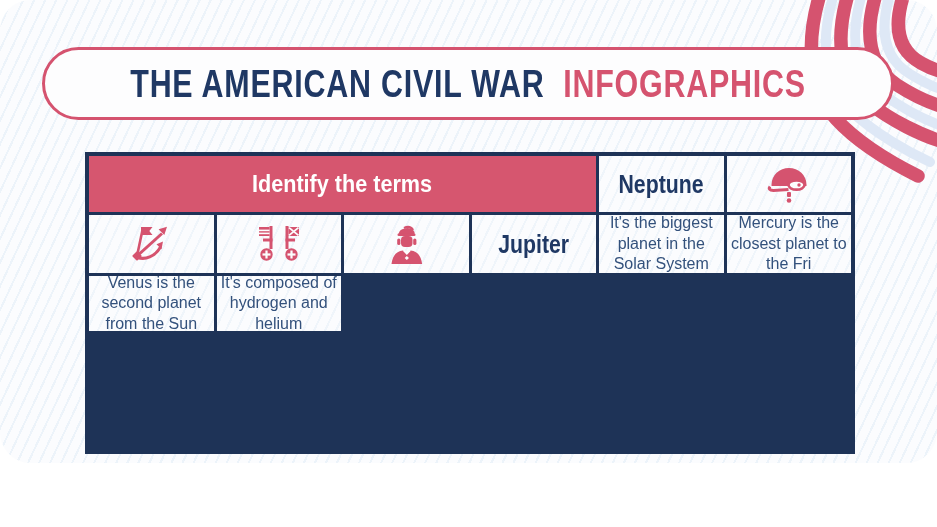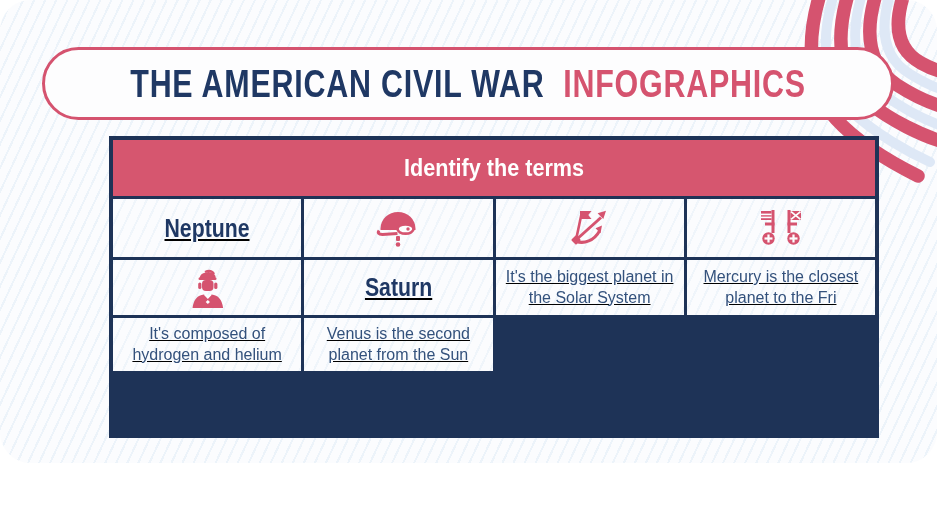--- a/index.html
+++ b/index.html
@@ -16,31 +16,31 @@
   .title-box{
     position:absolute;left:42px;top:47px;width:846px;height:67px;
     background:#FDFDFE;border:3px solid #D5536F;border-radius:40px;
     display:flex;align-items:center;justify-content:center;z-index:2;
   }
   .condensed{display:inline-block;transform:scaleX(0.78);transform-origin:center;white-space:nowrap;}
   .title-line{font-size:39px;font-weight:bold;letter-spacing:1px;}
   .title-main{color:#1F3864;}
   .title-accent{color:#D5536F;margin-left:12px;}
   .terms-table{
-    position:absolute;left:85px;top:136px;width:762px;z-index:2;
+    position:absolute;left:85px;top:152px;width:762px;z-index:2;
     background:#1E3357;border:4px solid #1E3357;
-    display:grid;grid-template-columns:repeat(4,1fr);
-    grid-template-rows:56px 58px 55px 53px 60px;gap:3px;margin-left:24px;
+    display:grid;grid-template-columns:repeat(6,1fr);
+    grid-template-rows:56px 58px 55px 53px 60px;gap:3px;
   }
   .cell{
     background-color:#FBFCFE;
     background-image:repeating-linear-gradient(115deg,
       rgba(199,221,239,0.22) 0px, rgba(199,221,239,0.22) 2px,
       transparent 2px, transparent 10px);
-    display:flex;align-items:center;justify-content:center;text-align:center;text-decoration:underline;
+    display:flex;align-items:center;justify-content:center;text-align:center;
   }
   .header-cell{grid-column:1/5;background:#D6566F;display:flex;align-items:center;justify-content:center;}
   .header-text{color:#FFFFFF;font-size:24px;font-weight:bold;transform:scaleX(0.9);}
   .term{color:#1F3864;font-size:25px;font-weight:bold;transform:scaleX(0.85);}
   .desc{color:#33517C;font-size:16px;line-height:1.28;padding:0 1px;}
 </style>
 </head>
 <body>
 
 <div class="stage">
@@ -120,30 +120,30 @@
         <rect x="17" y="12" width="11.5" height="11" rx="4"></rect>
         <rect x="13.2" y="14.5" width="3.2" height="6.5" rx="1.6"></rect>
         <rect x="29.2" y="14.5" width="3.2" height="6.5" rx="1.6"></rect>
         <path d="M7.5 40 q1.5 -12.5 11.5 -13.5 l3.8 3.6 3.8 -3.6 q10 1 11.5 13.5 z"></path>
         <path d="M22.8 31 l-4 -4.2 8 0 z" fill="#FCFDFE"></path>
         <rect x="21.3" y="32.5" width="3" height="3" transform="rotate(45 22.8 34)" fill="#FCFDFE"></rect>
       </svg>
     </div>
 
     <div class="cell">
-      <span class="term">Saturn</span>
+      <span class="term">Jupiter</span>
     </div>
 
     <div class="cell">
       <span class="desc">It's the biggest planet in the Solar System</span>
     </div>
     <div class="cell">
       <span class="desc">Mercury is the closest planet to the Fri</span>
     </div>
     <div class="cell">
-      <span class="desc">It's composed of hydrogen and helium</span>
+      <span class="desc">Venus is the second planet from the Sun</span>
     </div>
     <div class="cell">
-      <span class="desc">Venus is the second planet from the Sun</span>
+      <span class="desc">It's composed of hydrogen and helium</span>
     </div>
 
   </div>
 </div>
 
 </body></html>

